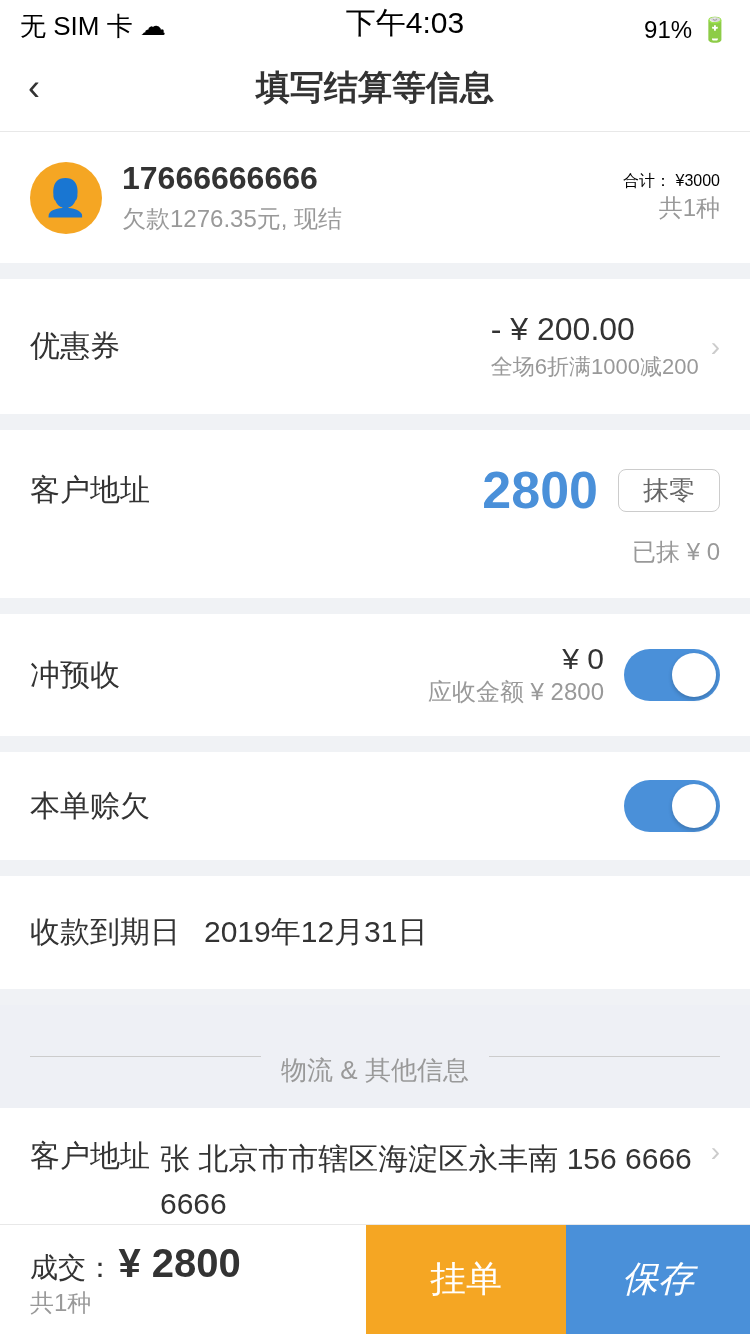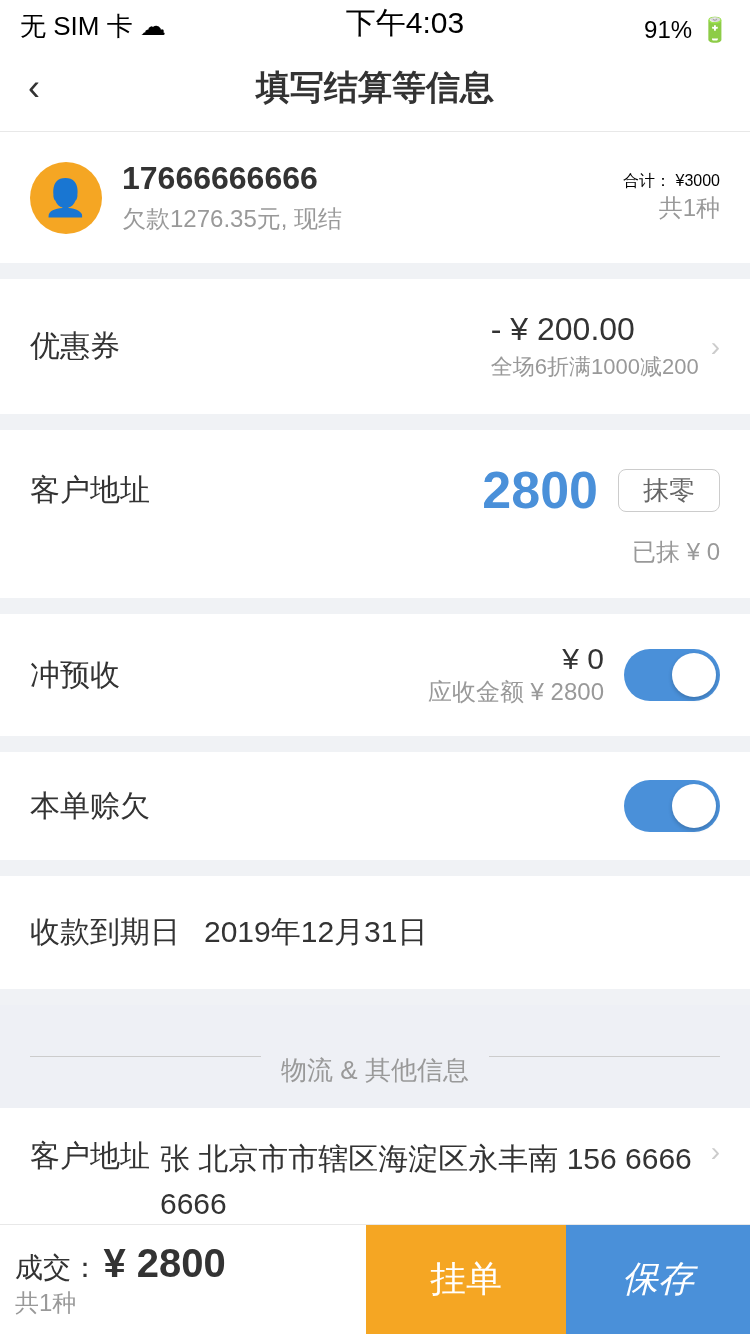--- a/index.html
+++ b/index.html
@@ -332,21 +332,21 @@
       left: 0;
       width: 750px;
       height: 110px;
       background: #fff;
       display: flex;
       align-items: center;
       border-top: 1px solid #e8e8e8;
     }
     .bottom-summary {
       flex: 1;
-      padding: 0 15px;
+      padding: 0 30px;
     }
     .bottom-deal {
       font-size: 28px;
       color: #333;
     }
     .bottom-amount {
       font-size: 40px;
       font-weight: 700;
       color: #333;
     }

